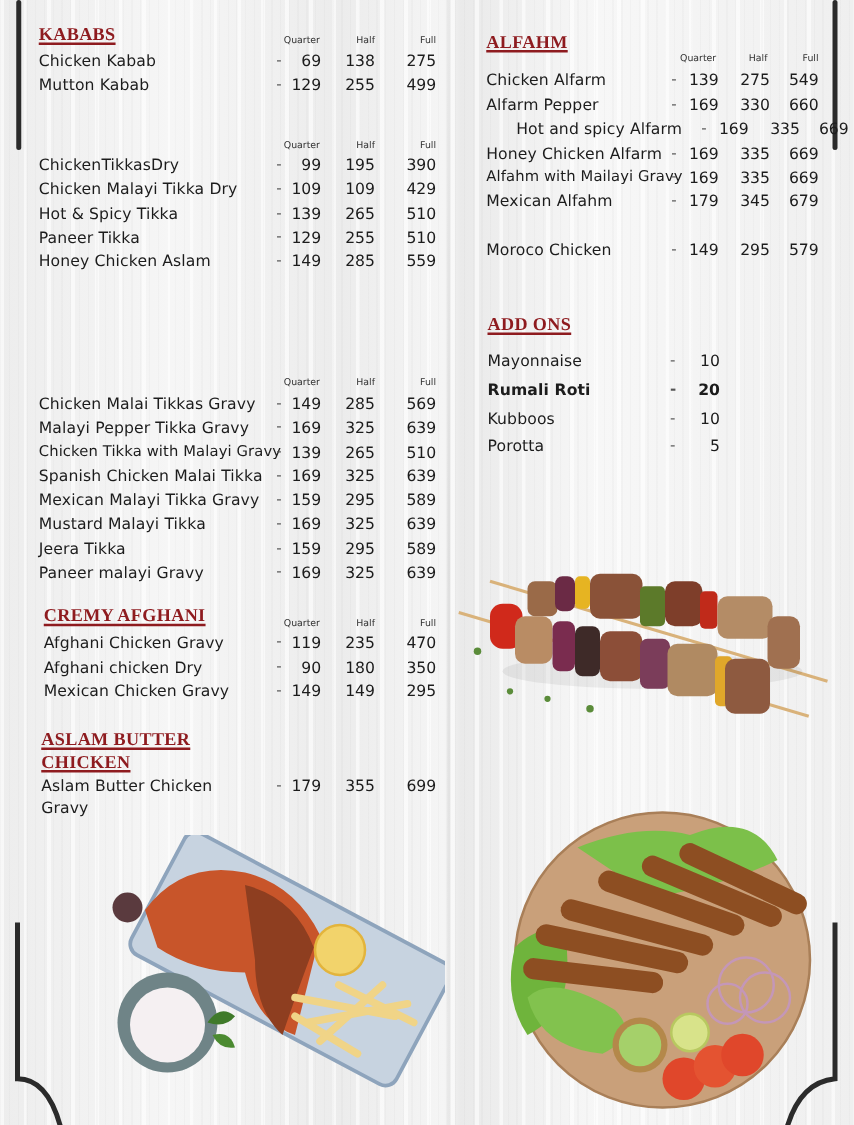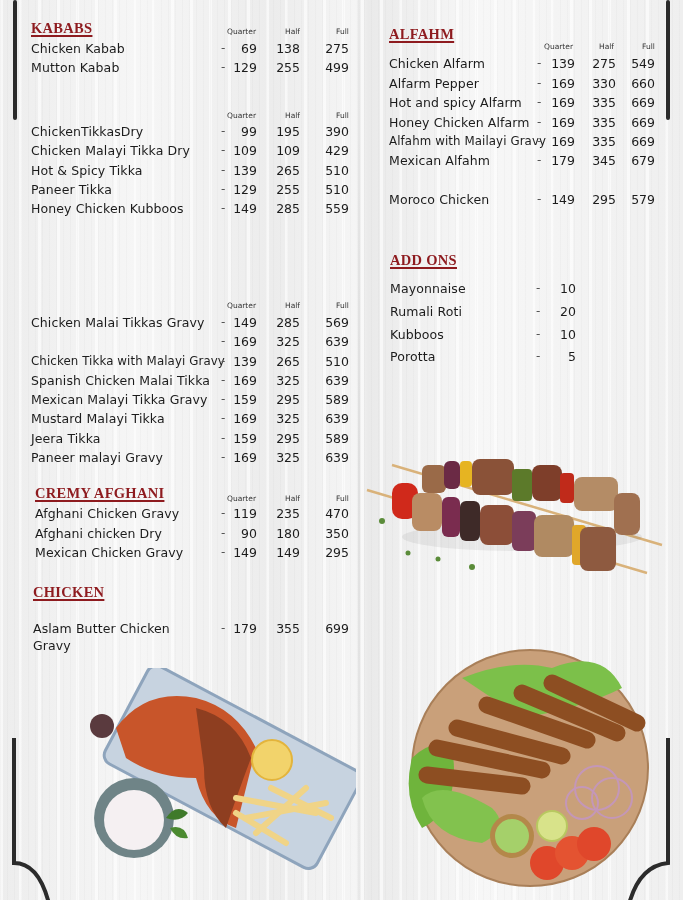--- a/index.html
+++ b/index.html
@@ -105,40 +105,41 @@
     <span class="price" style="left:284px;">510</span>
   </div>
   <div class="row" style="top:81px; width:320px;">
     <span class="name">Paneer Tikka</span>
     <span class="dash" style="left:190px;">-</span>
     <span class="price" style="left:192px;">129</span>
     <span class="price" style="left:235px;">255</span>
     <span class="price" style="left:284px;">510</span>
   </div>
   <div class="row" style="top:100px; width:320px;">
-    <span class="name">Honey Chicken Kubboos</span>
+    <span class="name">Honey Chicken Aslam</span>
     <span class="dash" style="left:190px;">-</span>
     <span class="price" style="left:192px;">149</span>
     <span class="price" style="left:235px;">285</span>
     <span class="price" style="left:284px;">559</span>
   </div>
 </div>
 
 <div class="section" style="left:31px; top:281px; width:320px; height:190px;">
   <span class="col-head" style="left:196px; top:20px;">Quarter</span>
   <span class="col-head" style="left:254px; top:20px;">Half</span>
   <span class="col-head" style="left:305px; top:20px;">Full</span>
   <div class="row" style="top:34px; width:320px;">
     <span class="name">Chicken Malai Tikkas Gravy</span>
     <span class="dash" style="left:190px;">-</span>
     <span class="price" style="left:192px;">149</span>
     <span class="price" style="left:235px;">285</span>
     <span class="price" style="left:284px;">569</span>
   </div>
   <div class="row" style="top:53px; width:320px;">
+    <span class="name">Malayi Pepper Tikka Gravy</span>
     <span class="dash" style="left:190px;">-</span>
     <span class="price" style="left:192px;">169</span>
     <span class="price" style="left:235px;">325</span>
     <span class="price" style="left:284px;">639</span>
   </div>
   <div class="row" style="top:73px; width:320px;">
     <span class="name small">Chicken Tikka with Malayi Gravy</span>
     <span class="dash" style="left:190px;">-</span>
     <span class="price" style="left:192px;">139</span>
     <span class="price" style="left:235px;">265</span>
@@ -203,20 +204,21 @@
   <div class="row" style="top:61px; width:316px;">
     <span class="name">Mexican Chicken Gravy</span>
     <span class="dash" style="left:186px;">-</span>
     <span class="price" style="left:188px;">149</span>
     <span class="price" style="left:231px;">149</span>
     <span class="price" style="left:280px;">295</span>
   </div>
 </div>
 
 <div class="section" style="left:33px; top:583px; width:318px; height:75px;">
+  <div class="heading">ASLAM BUTTER</div>
   <div class="heading">CHICKEN</div>
   <div class="row" style="top:38px; width:318px; height:36px;">
     <span class="name" style="top:0;">Aslam Butter Chicken</span>
     <span class="name" style="top:17px;">Gravy</span>
     <span class="dash" style="left:188px;">-</span>
     <span class="price" style="left:190px;">179</span>
     <span class="price" style="left:233px;">355</span>
     <span class="price" style="left:282px;">699</span>
   </div>
 </div>
@@ -233,21 +235,21 @@
     <span class="price" style="left:193px;">275</span>
     <span class="price" style="left:232px;">549</span>
   </div>
   <div class="row" style="top:51px; width:270px;">
     <span class="name">Alfarm Pepper</span>
     <span class="dash" style="left:148px;">-</span>
     <span class="price" style="left:152px;">169</span>
     <span class="price" style="left:193px;">330</span>
     <span class="price" style="left:232px;">660</span>
   </div>
-  <div class="row" style="top:70px; width:270px;">
+  <div class="row" style="top:70px; width:270px;margin-left:24px;">
     <span class="name">Hot and spicy Alfarm</span>
     <span class="dash" style="left:148px;">-</span>
     <span class="price" style="left:152px;">169</span>
     <span class="price" style="left:193px;">335</span>
     <span class="price" style="left:232px;">669</span>
   </div>
   <div class="row" style="top:90px; width:270px;">
     <span class="name">Honey Chicken Alfarm</span>
     <span class="dash" style="left:148px;">-</span>
     <span class="price" style="left:152px;">169</span>
@@ -277,21 +279,21 @@
   </div>
 </div>
 
 <div class="section" style="left:390px; top:251px; width:200px; height:120px;">
   <div class="heading">ADD ONS</div>
   <div class="row" style="top:30px; width:200px;">
     <span class="name">Mayonnaise</span>
     <span class="dash" style="left:146px;">-</span>
     <span class="price" style="left:152px;">10</span>
   </div>
-  <div class="row" style="top:53px; width:200px;">
+  <div class="row" style="top:53px; width:200px;font-weight:bold;">
     <span class="name">Rumali Roti</span>
     <span class="dash" style="left:146px;">-</span>
     <span class="price" style="left:152px;">20</span>
   </div>
   <div class="row" style="top:76px; width:200px;">
     <span class="name">Kubboos</span>
     <span class="dash" style="left:146px;">-</span>
     <span class="price" style="left:152px;">10</span>
   </div>
   <div class="row" style="top:98px; width:200px;">

